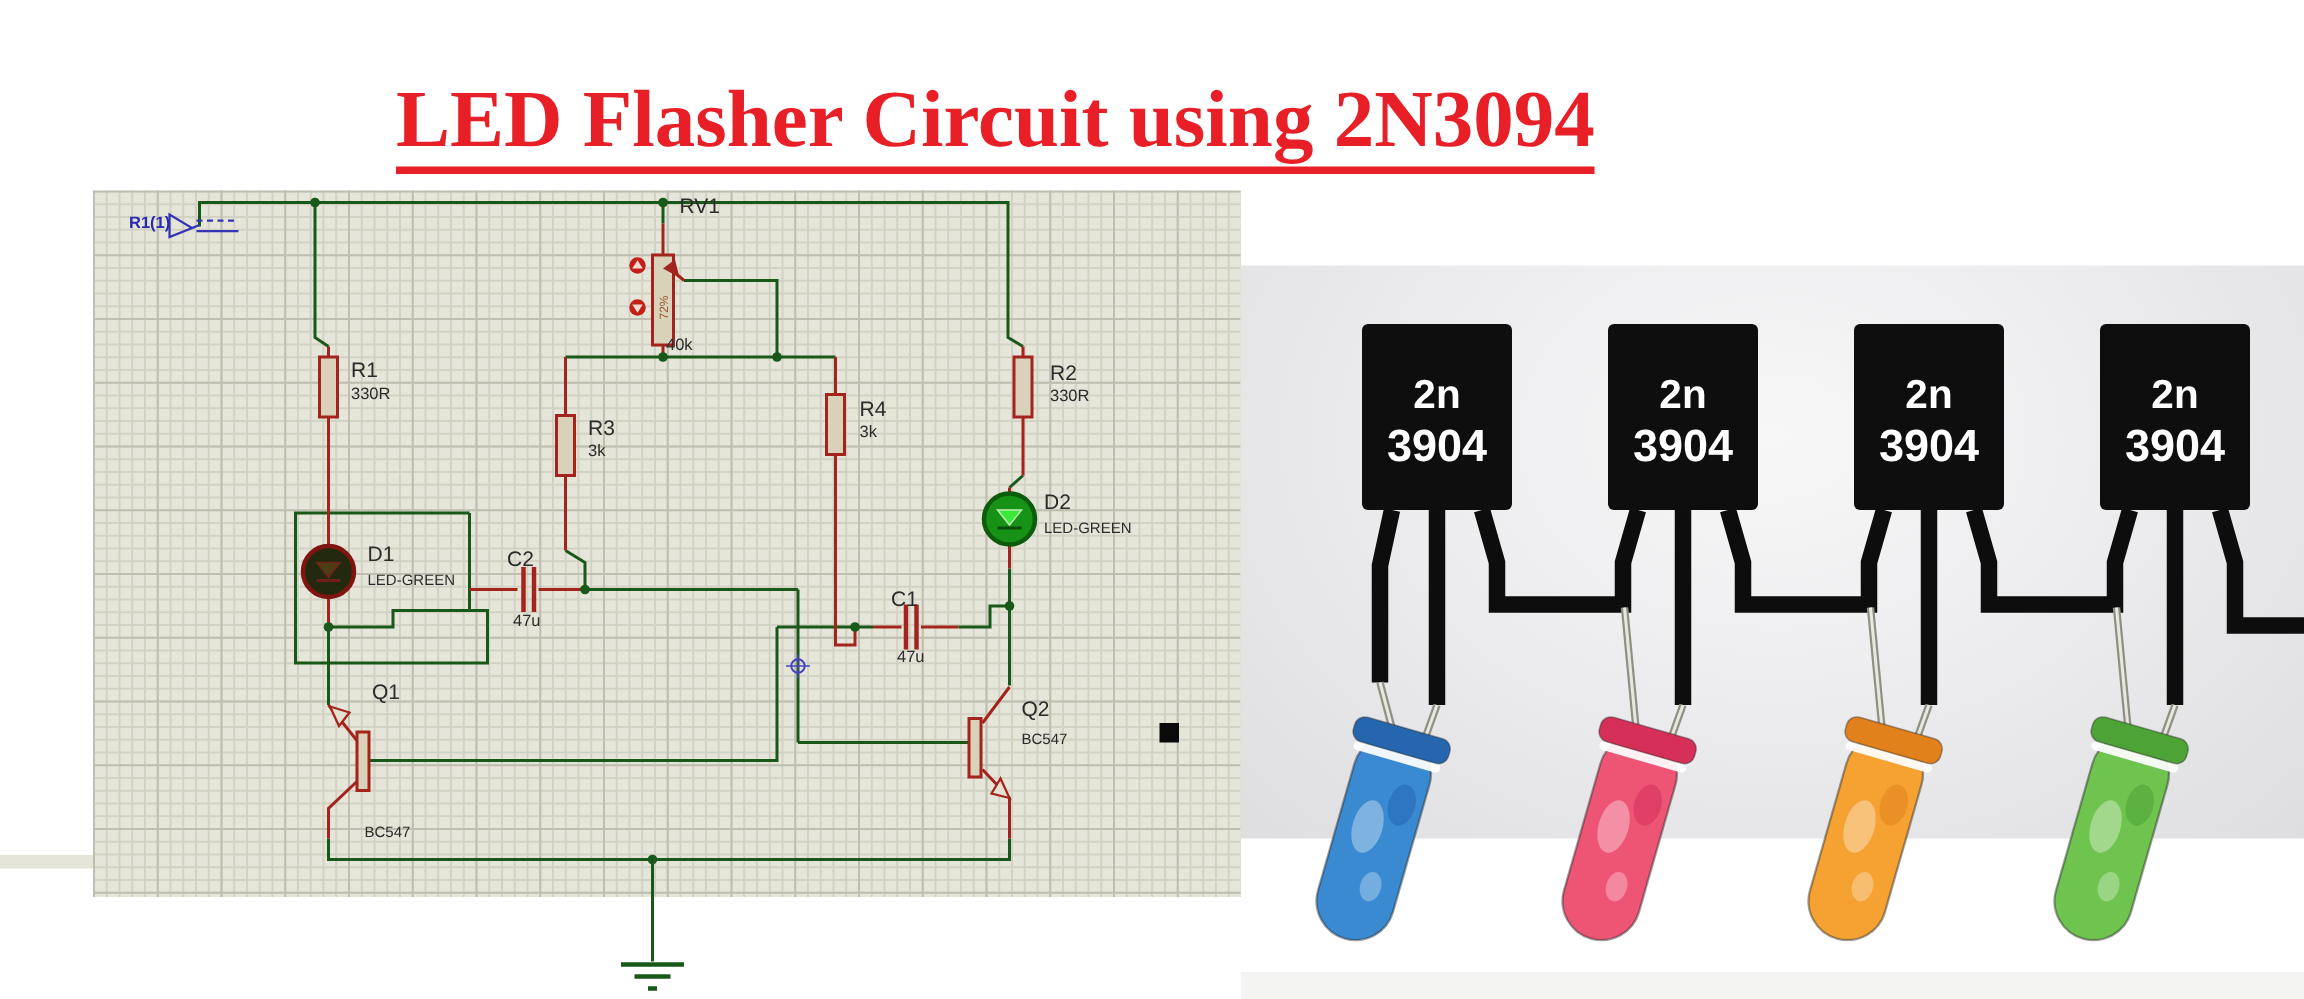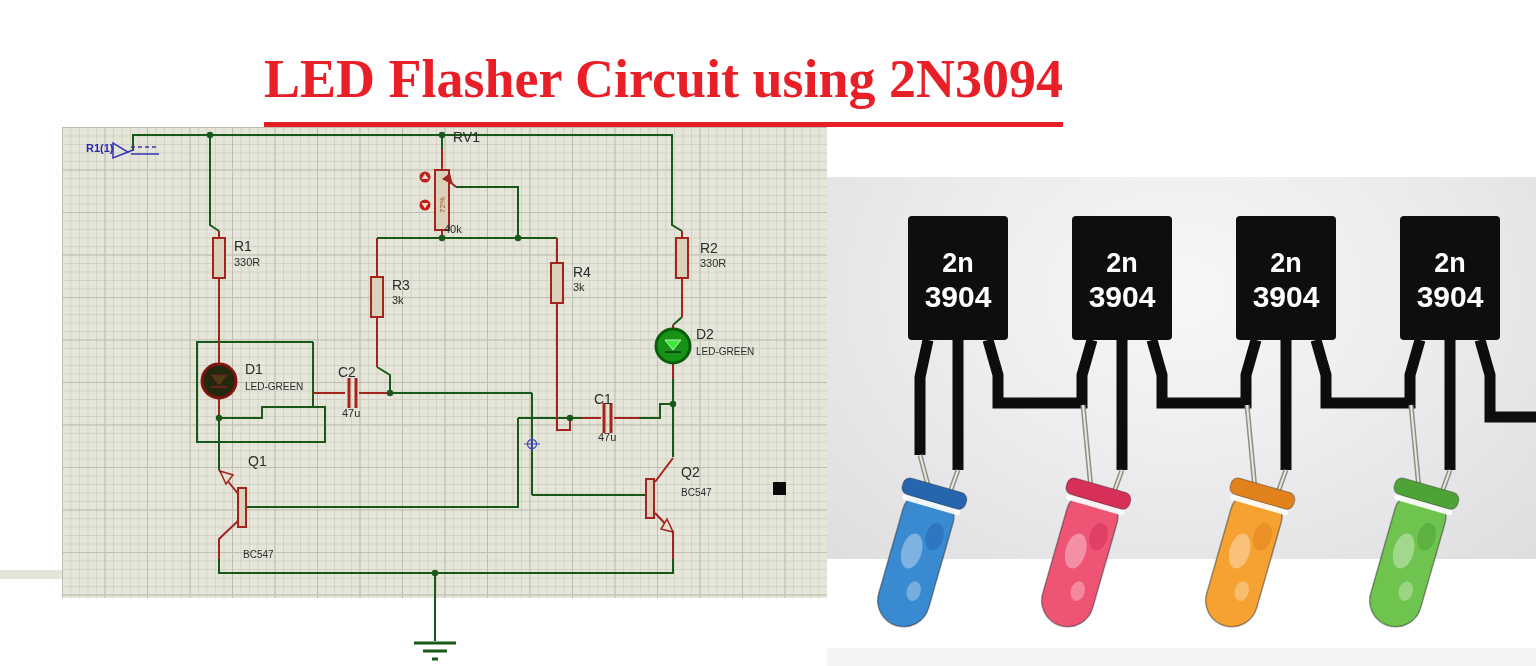--- a/index.html
+++ b/index.html
@@ -1,20 +1,20 @@
 <!DOCTYPE html>
 <html><head>
 <meta charset="utf-8">
 <style>
   html,body{margin:0;padding:0;background:#ffffff;}
   .page{position:relative;width:1536px;height:666px;background:#ffffff;overflow:hidden;
         font-family:"Liberation Sans",sans-serif;}
   .title{position:absolute;left:264px;top:52px;
          font-family:"Liberation Serif",serif;font-weight:bold;font-size:54px;line-height:1.0;
-         color:#e81f27;border-bottom:5px solid #e81f27;padding-bottom:16px;white-space:nowrap;}
+         color:#e81f27;border-bottom:5px solid #e81f27;padding-bottom:5px;white-space:nowrap;}
   .schematic{position:absolute;left:62px;top:127px;width:765px;height:471px;
     background-color:#e5e5d9;
     background-image:
       linear-gradient(#bfbfb1 1px,transparent 1px),
       linear-gradient(90deg,#bfbfb1 1px,transparent 1px),
       linear-gradient(#d2d2c4 1px,transparent 1px),
       linear-gradient(90deg,#d2d2c4 1px,transparent 1px);
     background-size:42.5px 42.5px,42.5px 42.5px,8.5px 8.5px,8.5px 8.5px;}
   .schematic svg{position:absolute;left:0;top:0;}
   .left-strip{position:absolute;left:0;top:570px;width:62px;height:9px;background:#e5e5d9;}

